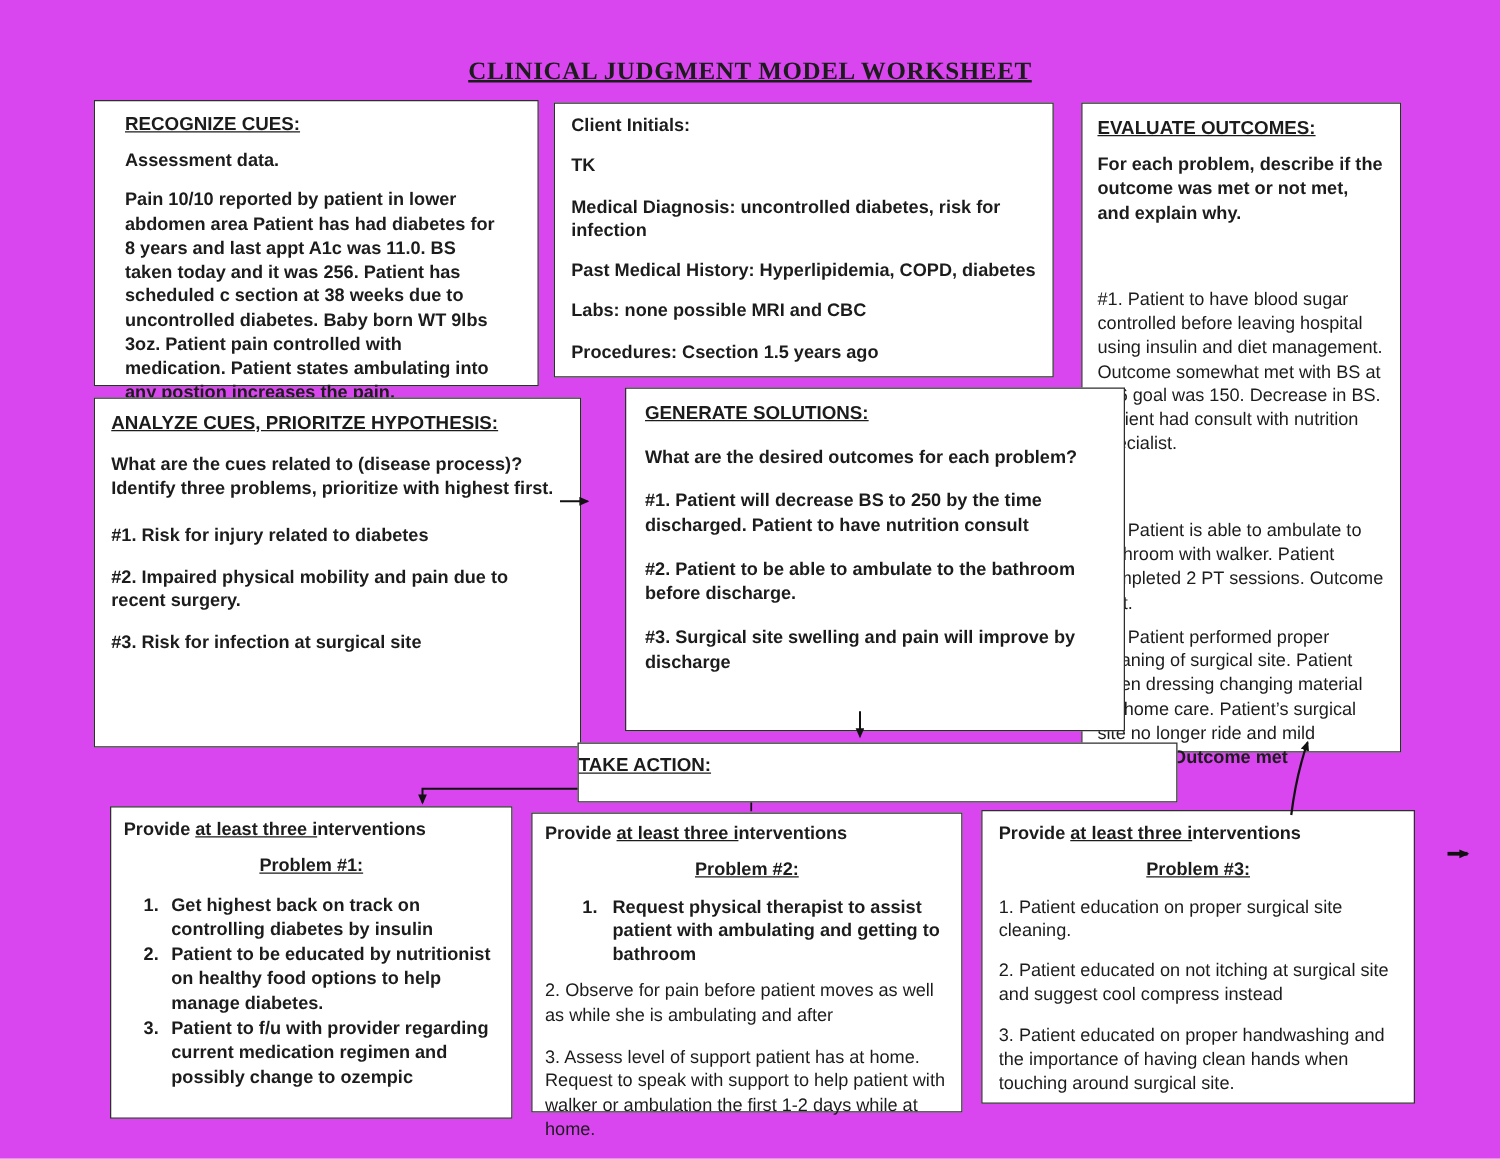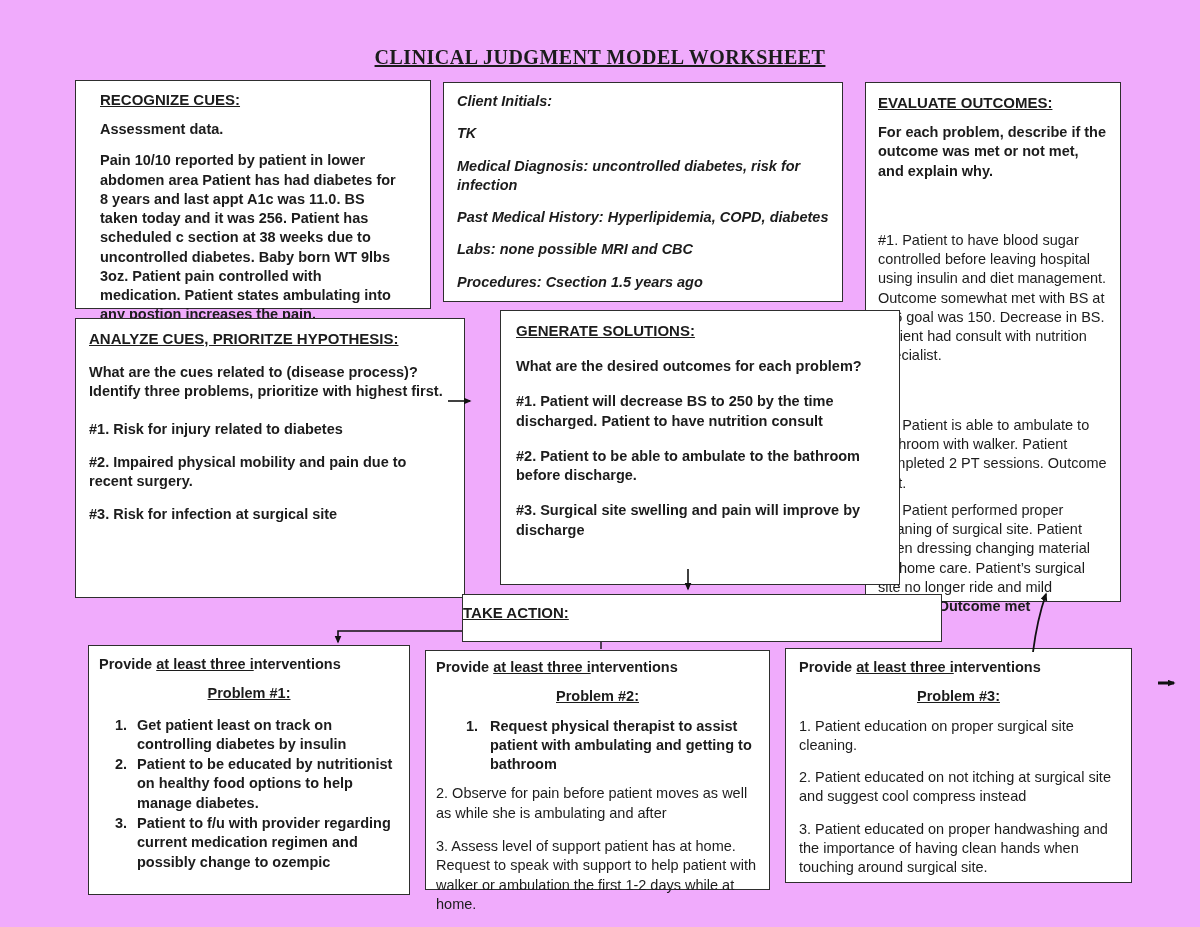--- a/index.html
+++ b/index.html
@@ -1,19 +1,19 @@
 <!DOCTYPE html>
 <html><head>
 <meta charset="utf-8">
 <style>
   html,body{margin:0;padding:0;background:#ffffff;}
   .page{
     position:relative;
     width:1200px;height:927px;
-    background:#f0abfc;
+    background:#d946ef;
     font-family:"Liberation Sans",sans-serif;
     color:#1c1c1c;
     overflow:hidden;
   }
   .title{
     position:absolute;top:46px;left:0;width:100%;
     text-align:center;margin:0;
     font-family:"Liberation Serif",serif;
     font-size:20px;font-weight:700;
     text-decoration:underline;
@@ -32,21 +32,21 @@
     font-size:15px;margin:0 0 10px 0;
   }
   p{margin:0;}
   .b{font-weight:700;}
   .r{font-weight:400;}
   .u{text-decoration:underline;}
 
   #recognize{left:75px;top:80px;width:356px;height:229px;padding:9px 24px;}
   #recognize .intro{margin-bottom:12px;}
 
-  #client{left:443px;top:82px;width:400px;height:220px;padding:9px 13px;font-style:italic;}
+  #client{left:443px;top:82px;width:400px;height:220px;padding:9px 13px;}
   #client p{margin-bottom:13px;font-weight:700;}
 
   #evaluate{left:865px;top:82px;width:256px;height:520px;padding:10px 12px;}
   #evaluate .intro{margin-bottom:50px;}
   #evaluate .item1{margin-bottom:50px;}
   #evaluate .item2{margin-bottom:8px;}
 
   #analyze{left:75px;top:318px;width:390px;height:280px;padding:10px 13px;}
   #analyze .intro{margin-bottom:18px;}
   #analyze p{margin-bottom:14px;}
@@ -123,21 +123,21 @@
   </section>
 
   <section class="box" id="takeaction">
     <p class="h">TAKE ACTION:</p>
   </section>
 
   <section class="box prob" id="p1">
     <p class="b intro"><span>Provide </span><span class="u">at least three i</span><span>nterventions</span></p>
     <p class="phead">Problem #1:</p>
     <ol>
-      <li>Get patient least on track on controlling diabetes by insulin</li>
+      <li>Get highest back on track on controlling diabetes by insulin</li>
       <li>Patient to be educated by nutritionist on healthy food options to help manage diabetes.</li>
       <li>Patient to f/u with provider regarding current medication regimen and possibly change to ozempic</li>
     </ol>
   </section>
 
   <section class="box prob" id="p2">
     <p class="b intro"><span>Provide </span><span class="u">at least three i</span><span>nterventions</span></p>
     <p class="phead">Problem #2:</p>
     <ol>
       <li>Request physical therapist to assist patient with ambulating and getting to bathroom</li>

